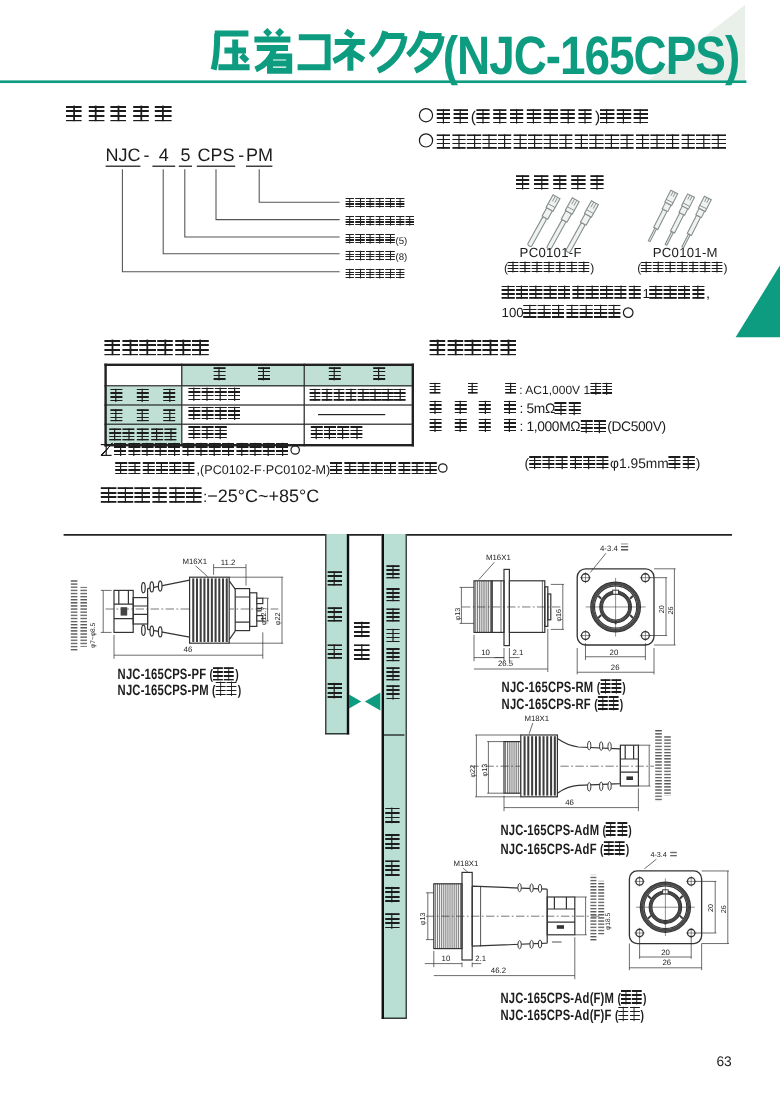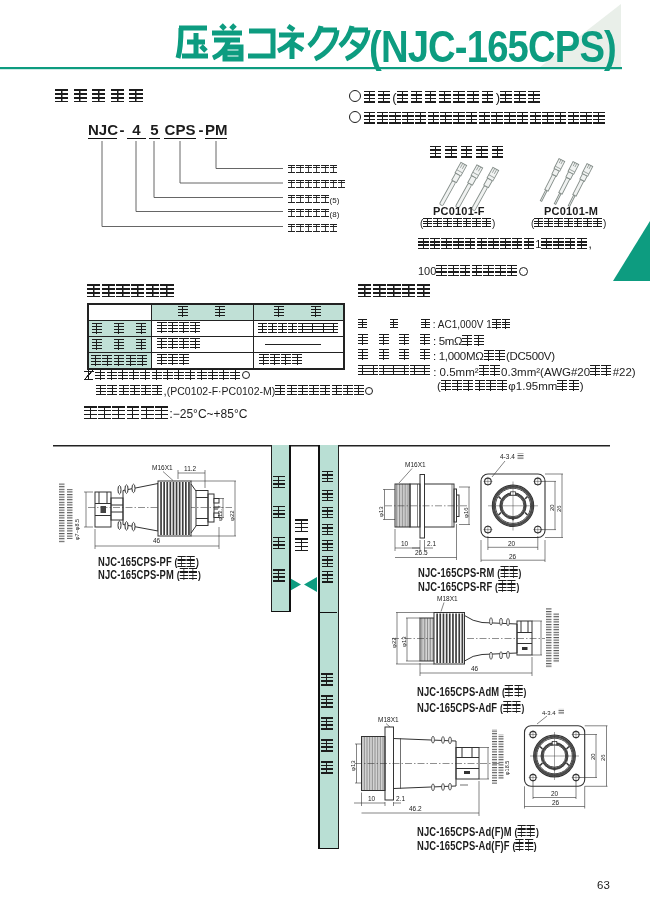--- a/index.html
+++ b/index.html
@@ -4,21 +4,21 @@
 body{width:650px;height:919px;font-family:"Liberation Sans",sans-serif;background:#fff;color:#1c1c1c}
 #pg{position:relative;width:650px;height:919px;overflow:hidden;background:#fff}
 .abs{position:absolute}
 i.j,i.q{display:inline-block;width:.88em;height:.92em;margin:0 .10em 0 0;vertical-align:-8%;
  background:linear-gradient(currentColor,currentColor) no-repeat 50% 0/.10em 100%,
  repeating-linear-gradient(to bottom,currentColor 0 .11em,rgba(255,255,255,0) .11em .265em)}
 i.q{background:linear-gradient(currentColor,currentColor) no-repeat 0 15%/100% .09em,
  linear-gradient(currentColor,currentColor) no-repeat 30% 100%/.7em .09em,
  linear-gradient(currentColor,currentColor) no-repeat 45% 0/.09em 100%,
  linear-gradient(to top left,rgba(255,255,255,0) 46%,currentColor 47%,currentColor 53%,rgba(255,255,255,0) 54%)}
-.b{font-weight:bold}
+.b{font-weight:normal}
 .gcell{background:#c0e0d6}
 .lbl{font-weight:bold;font-size:12.5px;letter-spacing:.2px;white-space:nowrap;transform:scaleX(.75);transform-origin:0 50%}
 .lbl .p{font-size:11.5px;font-weight:bold}
 .sp1 i{margin-right:.21em}
 .sp2 i{margin-right:.31em}
 </style></head><body>
 <div id="pg">
 
 <svg class="abs" style="left:0;top:0" width="650" height="919" viewBox="0 0 650 919">
  <polygon points="621,4 621,67 540,67" fill="#e9efe9"></polygon>
@@ -370,21 +370,21 @@
 
 <div class="abs sp1" style="left:349px;top:90px;font-size:13px;white-space:nowrap"><span style="display:inline-block;width:10px;height:10px;border:1.3px solid #1c1c1c;border-radius:50%;margin-right:3px"></span><i class="j"></i><i class="j"></i><span>(</span><i class="j"></i><i class="j"></i><i class="j"></i><i class="j"></i><i class="j"></i><i class="j"></i><i class="j"></i><span>)</span><i class="j"></i><i class="j"></i><i class="j"></i></div>
 <div class="abs" style="left:349px;top:111px;font-size:13px;white-space:nowrap"><span style="display:inline-block;width:10px;height:10px;border:1.3px solid #1c1c1c;border-radius:50%;margin-right:3px"></span><i class="j"></i><i class="j"></i><i class="j"></i><i class="j"></i><i class="j"></i><i class="j"></i><i class="j"></i><i class="j"></i><i class="j"></i><i class="j"></i><i class="j"></i><i class="j"></i><i class="j"></i><i class="j"></i><i class="j"></i><i class="j"></i><i class="j"></i><i class="j"></i><i class="j"></i></div>
 
 <div class="abs b sp2" style="left:430px;top:145px;font-size:13px"><i class="j"></i><i class="j"></i><i class="j"></i><i class="j"></i><i class="j"></i></div>
 <div class="abs b" style="left:433px;top:205px;font-size:11px;letter-spacing:.2px">PC0101-F</div>
 <div class="abs" style="left:420px;top:217.5px;font-size:10px">(<i class="j"></i><i class="j"></i><i class="j"></i><i class="j"></i><i class="j"></i><i class="j"></i><i class="j"></i>)</div>
 <div class="abs b" style="left:544px;top:205px;font-size:11px;letter-spacing:.2px">PC0101-M</div>
 <div class="abs" style="left:531px;top:217.5px;font-size:10px">(<i class="j"></i><i class="j"></i><i class="j"></i><i class="j"></i><i class="j"></i><i class="j"></i><i class="j"></i>)</div>
 <div class="abs" style="left:418px;top:237px;font-size:12px;white-space:nowrap"><i class="j"></i><i class="j"></i><i class="j"></i><i class="j"></i><i class="j"></i><i class="j"></i><i class="j"></i><i class="j"></i><i class="j"></i><i class="j"></i><span style="font-size:11px">1</span><i class="j"></i><i class="j"></i><i class="j"></i><i class="j"></i><span>,</span></div>
-<div class="abs" style="left:418px;top:264px;font-size:12px;white-space:nowrap"><span style="font-size:11px">100</span><i class="j"></i><i class="j"></i><i class="j"></i><i class="j"></i><i class="j"></i><i class="j"></i><i class="j"></i><span style="display:inline-block;width:7px;height:7px;border:1px solid #1c1c1c;border-radius:50%;vertical-align:-10%"></span></div>
+<div class="abs" style="left:418px;top:253px;font-size:12px;white-space:nowrap"><span style="font-size:11px">100</span><i class="j"></i><i class="j"></i><i class="j"></i><i class="j"></i><i class="j"></i><i class="j"></i><i class="j"></i><span style="display:inline-block;width:7px;height:7px;border:1px solid #1c1c1c;border-radius:50%;vertical-align:-10%"></span></div>
 
 <div class="abs b" style="left:87px;top:282px;font-size:15px"><i class="j"></i><i class="j"></i><i class="j"></i><i class="j"></i><i class="j"></i><i class="j"></i></div>
 
 <table class="abs" style="left:86.5px;top:303px;border-collapse:collapse;table-layout:fixed;width:258px;line-height:1;white-space:nowrap;border:2px solid #222" cellspacing="0">
 <tbody>
         <tr style="height:16px">
  <td style="border:1.4px solid #222;width:60px"></td>
  <td class="gcell" style="border:1.4px solid #222;width:99px;text-align:center;font-size:11.5px"><span style="display:inline-flex;gap:26px">
               <i class="j"></i>
               <i class="j"></i>
@@ -430,49 +430,40 @@
           </td>
  <td style="border:1.4px solid #222;font-size:11.5px;padding-left:5px"><i class="j"></i><i class="j"></i><i class="j"></i></td>
  <td style="border:1.4px solid #222;font-size:11.5px;padding-left:5px"><i class="j"></i><i class="j"></i><i class="j"></i><i class="j"></i></td>
 </tr>
 </tbody>
     </table>
 
 <div class="abs" style="left:84px;top:369px;font-size:11.5px;white-space:nowrap"><i class="q"></i><i class="j"></i><i class="j"></i><i class="j"></i><i class="j"></i><i class="j"></i><i class="j"></i><i class="j"></i><i class="j"></i><i class="j"></i><i class="j"></i><i class="j"></i><i class="j"></i><i class="j"></i><span style="display:inline-block;width:6px;height:6px;border:1px solid #1c1c1c;border-radius:50%"></span></div>
 <div class="abs" style="left:96px;top:384.5px;font-size:11.5px;white-space:nowrap"><i class="j"></i><i class="j"></i><i class="j"></i><i class="j"></i><i class="j"></i><i class="j"></i><span>,</span><span style="font-size:10.5px">(PC0102-F·PC0102-M)</span><i class="j"></i><i class="j"></i><i class="j"></i><i class="j"></i><i class="j"></i><i class="j"></i><i class="j"></i><i class="j"></i><span style="display:inline-block;width:6px;height:6px;border:1px solid #1c1c1c;border-radius:50%"></span></div>
 
-<div class="abs" style="left:84px;top:405px;font-size:14.5px;white-space:nowrap"><span class="b"><i class="j"></i><i class="j"></i><i class="j"></i><i class="j"></i><i class="j"></i><i class="j"></i></span><span style="font-size:13px">:</span><span style="font-size:12px">−25°C~+85°C</span></div>
+<div class="abs" style="left:84px;top:405px;font-size:14.5px;white-space:nowrap"><span class="b"><i class="j"></i><i class="j"></i><i class="j"></i><i class="j"></i><i class="j"></i><i class="j"></i></span><span style="font-size:13px">:</span><span style="font-size:15px">−25°C~+85°C</span></div>
 
 <div class="abs b" style="left:358px;top:282px;font-size:15px"><i class="j"></i><i class="j"></i><i class="j"></i><i class="j"></i><i class="j"></i></div>
 <div class="abs" style="left:358px;top:318.5px;font-size:10px;white-space:nowrap"><span style="display:inline-flex;width:72px;justify-content:space-between">
         <i class="j" style="margin:0"></i>
         <i class="j" style="margin:0"></i>
         <i class="j" style="margin:0"></i>
       </span><span> : </span><span>AC1,000V 1</span><i class="j"></i><i class="j"></i></div>
 <div class="abs" style="left:358px;top:334px;font-size:11.5px;white-space:nowrap;letter-spacing:-.3px"><span style="display:inline-flex;width:72px;justify-content:space-between">
         <i class="j" style="margin:0"></i>
         <i class="j" style="margin:0"></i>
         <i class="j" style="margin:0"></i>
         <i class="j" style="margin:0"></i>
       </span><span> : </span><span>5mΩ</span><i class="j"></i><i class="j"></i></div>
 <div class="abs" style="left:358px;top:349px;font-size:11.5px;white-space:nowrap;letter-spacing:-.3px"><span style="display:inline-flex;width:72px;justify-content:space-between">
         <i class="j" style="margin:0"></i>
         <i class="j" style="margin:0"></i>
         <i class="j" style="margin:0"></i>
         <i class="j" style="margin:0"></i>
       </span><span> : </span><span>1,000MΩ</span><i class="j"></i><i class="j"></i><span>(DC500V)</span></div>
-<div class="abs" style="left:358px;top:364.5px;font-size:11.5px;white-space:nowrap"><span style="display:inline-flex;width:72px;justify-content:space-between">
-        <i class="j" style="margin:0"></i>
-        <i class="j" style="margin:0"></i>
-        <i class="j" style="margin:0"></i>
-        <i class="j" style="margin:0"></i>
-        <i class="j" style="margin:0"></i>
-        <i class="j" style="margin:0"></i>
-        <i class="j" style="margin:0"></i>
-      </span><span> : </span><span>0.5mm²</span><i class="j"></i><i class="j"></i><span>0.3mm²(AWG#20</span><i class="j"></i><i class="j"></i><span>#22)</span></div>
 <div class="abs" style="left:437px;top:380px;font-size:11.5px;white-space:nowrap"><span>(</span><i class="j"></i><i class="j"></i><i class="j"></i><i class="j"></i><i class="j"></i><i class="j"></i><span>φ1.95mm</span><i class="j"></i><i class="j"></i><span>)</span></div>
 
 <div class="abs" style="left:270.5px;top:445px;width:17px;height:166px;background:#b9dfd4;border-left:1px solid #222;border-right:2.5px solid #111;border-bottom:1.5px solid #111"></div>
 <div class="abs" style="left:318px;top:445px;width:18px;height:402.5px;background:#b9dfd4;border-left:2.5px solid #111;border-right:1px solid #222;border-bottom:1.5px solid #111"></div>
 <div class="abs" style="left:318.5px;top:612px;width:18px;height:1.3px;background:#111"></div>
 <div class="abs" style="left:273px;top:475px;font-size:13.5px"><i class="j"></i></div>
 <div class="abs" style="left:273px;top:505px;font-size:13.5px"><i class="j"></i></div>
 <div class="abs" style="left:273px;top:536px;font-size:13.5px"><i class="j"></i></div>
 <div class="abs" style="left:273px;top:568px;font-size:14px"><i class="j"></i></div>
 <div class="abs" style="left:322px;top:470px;font-size:12.5px"><i class="j"></i></div>

